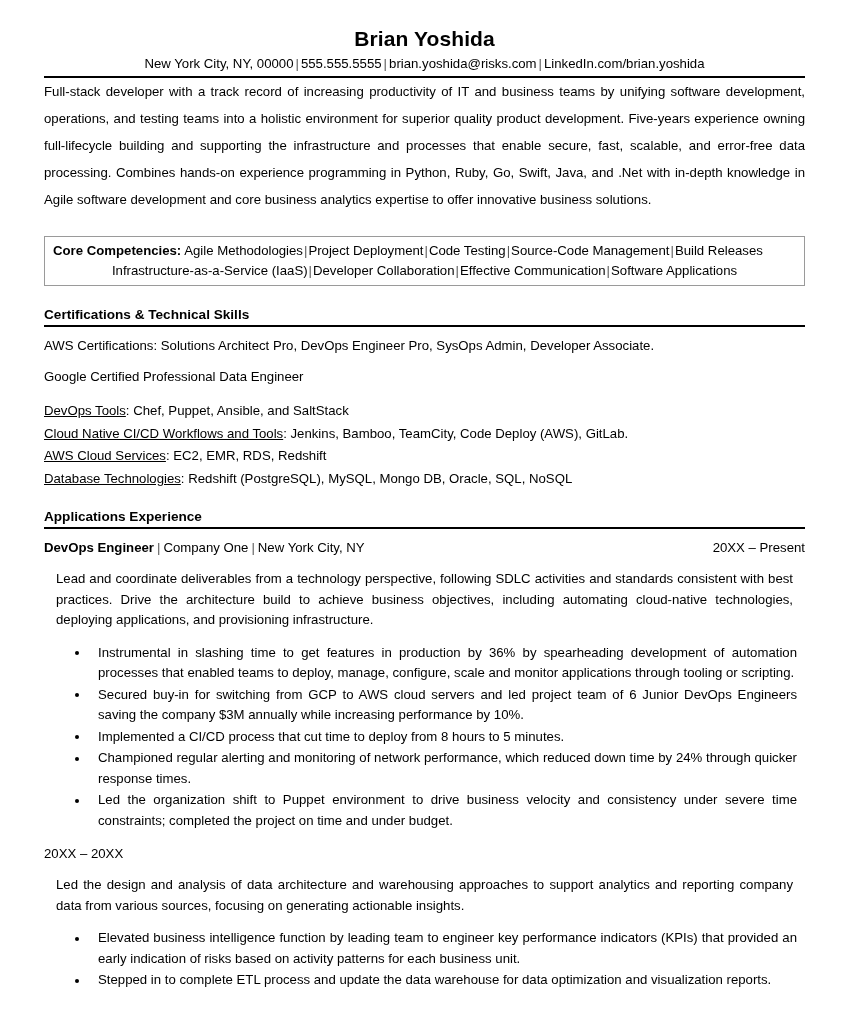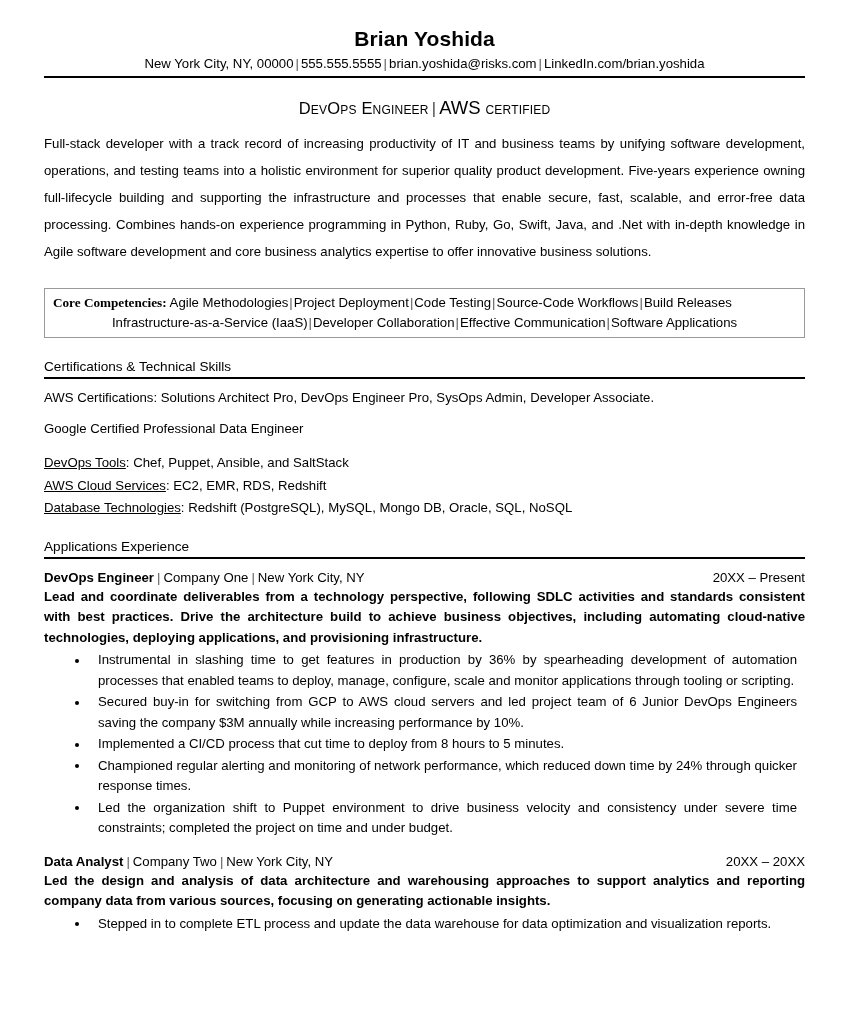--- a/index.html
+++ b/index.html
@@ -81,27 +81,27 @@
     border: 1px solid #9a9a9a;
     padding: 4px 8px 5px 8px;
     margin: 0 0 20px 0;
   }
   .competency-line {
     font-size: 13.2px;
     line-height: 19.5px;
     text-align: center;
   }
   .competency-line.first { text-align: left; }
-  .competency-label { font-weight: bold; font-family: Liberation Serif, serif; }
+  .competency-label { font-weight: bold; }
   .competency-line .sep { color: #5a5a5a; padding: 0 1px; }
 
   
   .section-heading {
     font-size: 13.6px;
-    font-weight: normal;
+    font-weight: bold;
     line-height: 17px;
     padding-bottom: 2px;
     border-bottom: 2px solid #000;
     margin: 0 0 9px 0;
   }
   .section {
     margin-bottom: 18px;
   }
 
   
@@ -126,22 +126,21 @@
     font-size: 13.2px;
     line-height: 19px;
   }
   .job-title { font-weight: bold; }
   .job-header .sep { color: #5a5a5a; padding: 0 3px; }
   .job-dates { white-space: nowrap; }
   .job-desc {
     font-size: 13.2px;
     line-height: 20.5px;
     text-align: justify;
-    margin: 0;
-    font-weight: bold;
+    margin: 12px;
   }
   ul.bullets {
     list-style: none;
     margin: 2px 8px 0 0;
     padding: 0;
   }
   ul.bullets li {
     position: relative;
     font-size: 13.2px;
     line-height: 20.5px;
@@ -166,43 +165,41 @@
 <div class="page">
 
   <div>
     <div class="name">Brian Yoshida</div>
     <div class="contact">
       <span>New York City, NY, 00000</span><span class="sep">|</span><span>555.555.5555</span><span class="sep">|</span><span>brian.yoshida@risks.com</span><span class="sep">|</span><span>LinkedIn.com/brian.yoshida</span>
     </div>
     <hr class="rule-thick">
   </div>
 
-  <div class="headline">
-    <span>DevOps Engineer</span><span class="pipe">|</span><span class="aws">AWS</span> <span>certified</span>
-  </div>
 
   <p class="summary">Full-stack developer with a track record of increasing productivity of IT and business teams by unifying software development, operations, and testing teams into a holistic environment for superior quality product development. Five-years experience owning full-lifecycle building and supporting the infrastructure and processes that enable secure, fast, scalable, and error-free data processing. Combines hands-on experience programming in Python, Ruby, Go, Swift, Java, and .Net with in-depth knowledge in Agile software development and core business analytics expertise to offer innovative business solutions.</p>
 
   <div class="competency-box">
     <div class="competency-line first">
       <span class="competency-label">Core Competencies:</span>
-      <span>Agile Methodologies</span><span class="sep">|</span><span>Project Deployment</span><span class="sep">|</span><span>Code Testing</span><span class="sep">|</span><span>Source-Code Workflows</span><span class="sep">|</span><span>Build Releases</span>
+      <span>Agile Methodologies</span><span class="sep">|</span><span>Project Deployment</span><span class="sep">|</span><span>Code Testing</span><span class="sep">|</span><span>Source-Code Management</span><span class="sep">|</span><span>Build Releases</span>
     </div>
     <div class="competency-line">
       <span>Infrastructure-as-a-Service (IaaS)</span><span class="sep">|</span><span>Developer Collaboration</span><span class="sep">|</span><span>Effective Communication</span><span class="sep">|</span><span>Software Applications</span>
     </div>
   </div>
 
   <div class="section">
     <div class="section-heading">Certifications &amp; Technical Skills</div>
     <div class="cert-line">AWS Certifications: Solutions Architect Pro, DevOps Engineer Pro, SysOps Admin, Developer Associate.</div>
     <div class="cert-line">Google Certified Professional Data Engineer</div>
 
     <div class="skills-block">
       <div class="skill-line"><span class="skill-label">DevOps Tools</span><span>: Chef, Puppet, Ansible, and SaltStack</span></div>
+      <div class="skill-line"><span class="skill-label">Cloud Native CI/CD Workflows and Tools</span><span>: Jenkins, Bamboo, TeamCity, Code Deploy (AWS), GitLab.</span></div>
       <div class="skill-line"><span class="skill-label">AWS Cloud Services</span><span>: EC2, EMR, RDS, Redshift</span></div>
       <div class="skill-line"><span class="skill-label">Database Technologies</span><span>: Redshift (PostgreSQL), MySQL, Mongo DB, Oracle, SQL, NoSQL</span></div>
     </div>
   </div>
 
   <div class="section">
     <div class="section-heading">Applications Experience</div>
 
     <div class="job">
       <div class="job-header">
@@ -216,25 +213,23 @@
         <li>Instrumental in slashing time to get features in production by 36% by spearheading development of automation processes that enabled teams to deploy, manage, configure, scale and monitor applications through tooling or scripting.</li>
         <li>Secured buy-in for switching from GCP to AWS cloud servers and led project team of 6 Junior DevOps Engineers saving the company $3M annually while increasing performance by 10%.</li>
         <li>Implemented a CI/CD process that cut time to deploy from 8 hours to 5 minutes.</li>
         <li>Championed regular alerting and monitoring of network performance, which reduced down time by 24% through quicker response times.</li>
         <li>Led the organization shift to Puppet environment to drive business velocity and consistency under severe time constraints; completed the project on time and under budget.</li>
       </ul>
     </div>
 
     <div class="job">
       <div class="job-header">
-        <div>
-          <span class="job-title">Data Analyst</span><span class="sep">|</span><span>Company Two</span><span class="sep">|</span><span>New York City, NY</span>
-        </div>
         <div class="job-dates">20XX – 20XX</div>
       </div>
       <p class="job-desc">Led the design and analysis of data architecture and warehousing approaches to support analytics and reporting company data from various sources, focusing on generating actionable insights.</p>
       <ul class="bullets">
+        <li>Elevated business intelligence function by leading team to engineer key performance indicators (KPIs) that provided an early indication of risks based on activity patterns for each business unit.</li>
         <li>Stepped in to complete ETL process and update the data warehouse for data optimization and visualization reports.</li>
       </ul>
     </div>
   </div>
 
 </div>
 
 </body></html>

